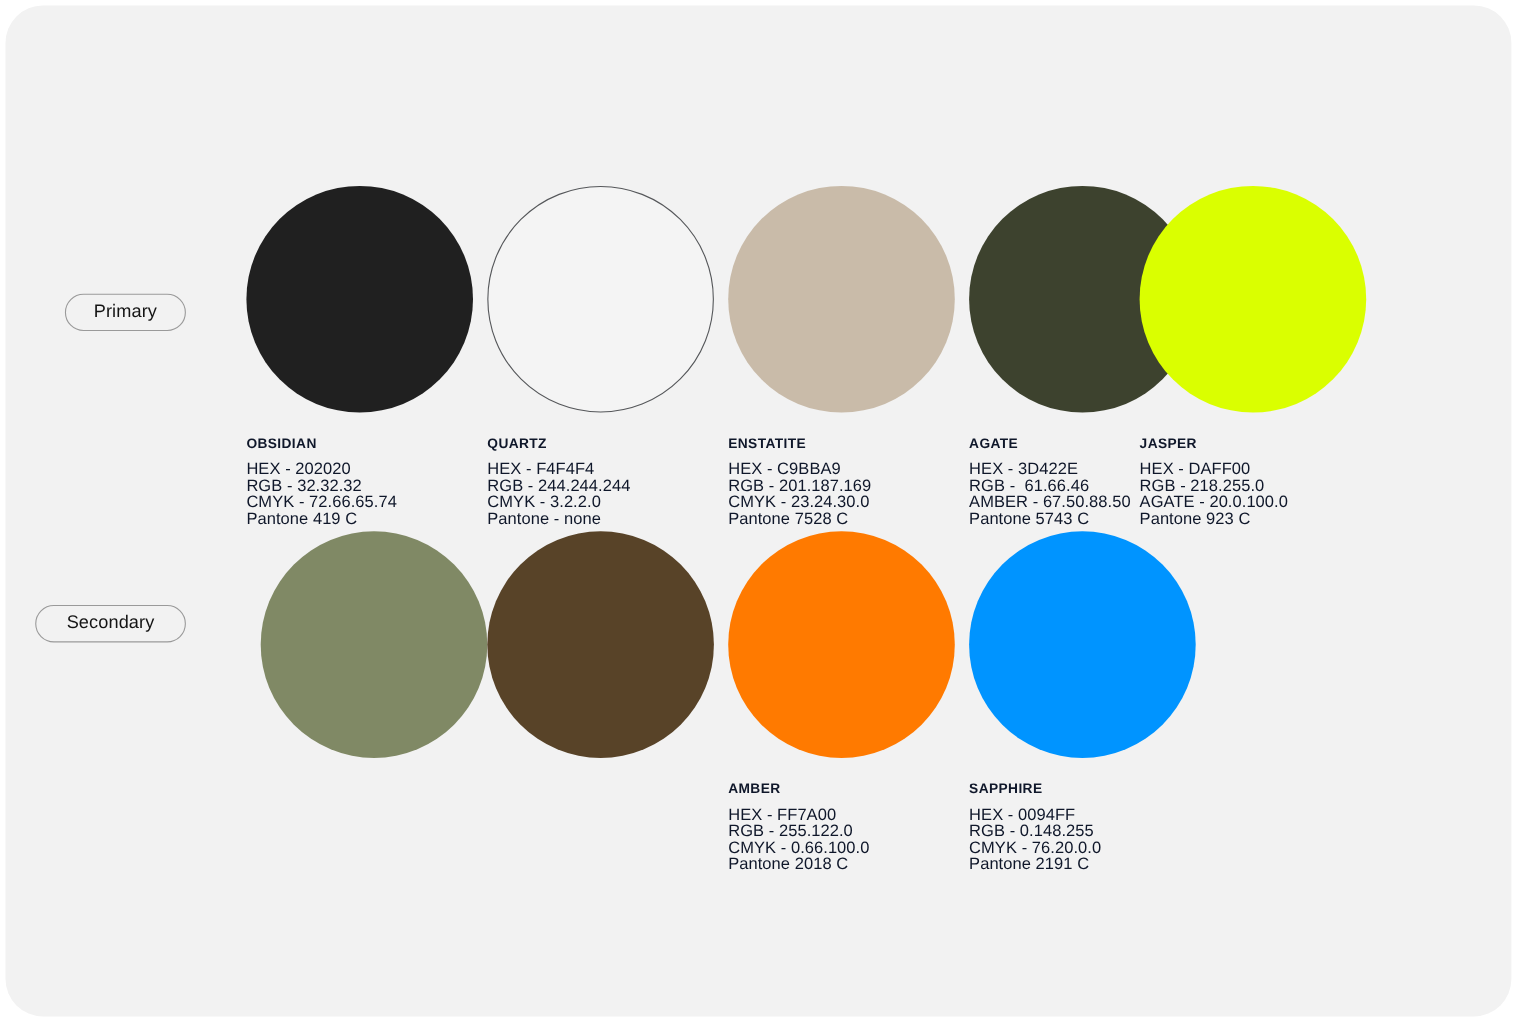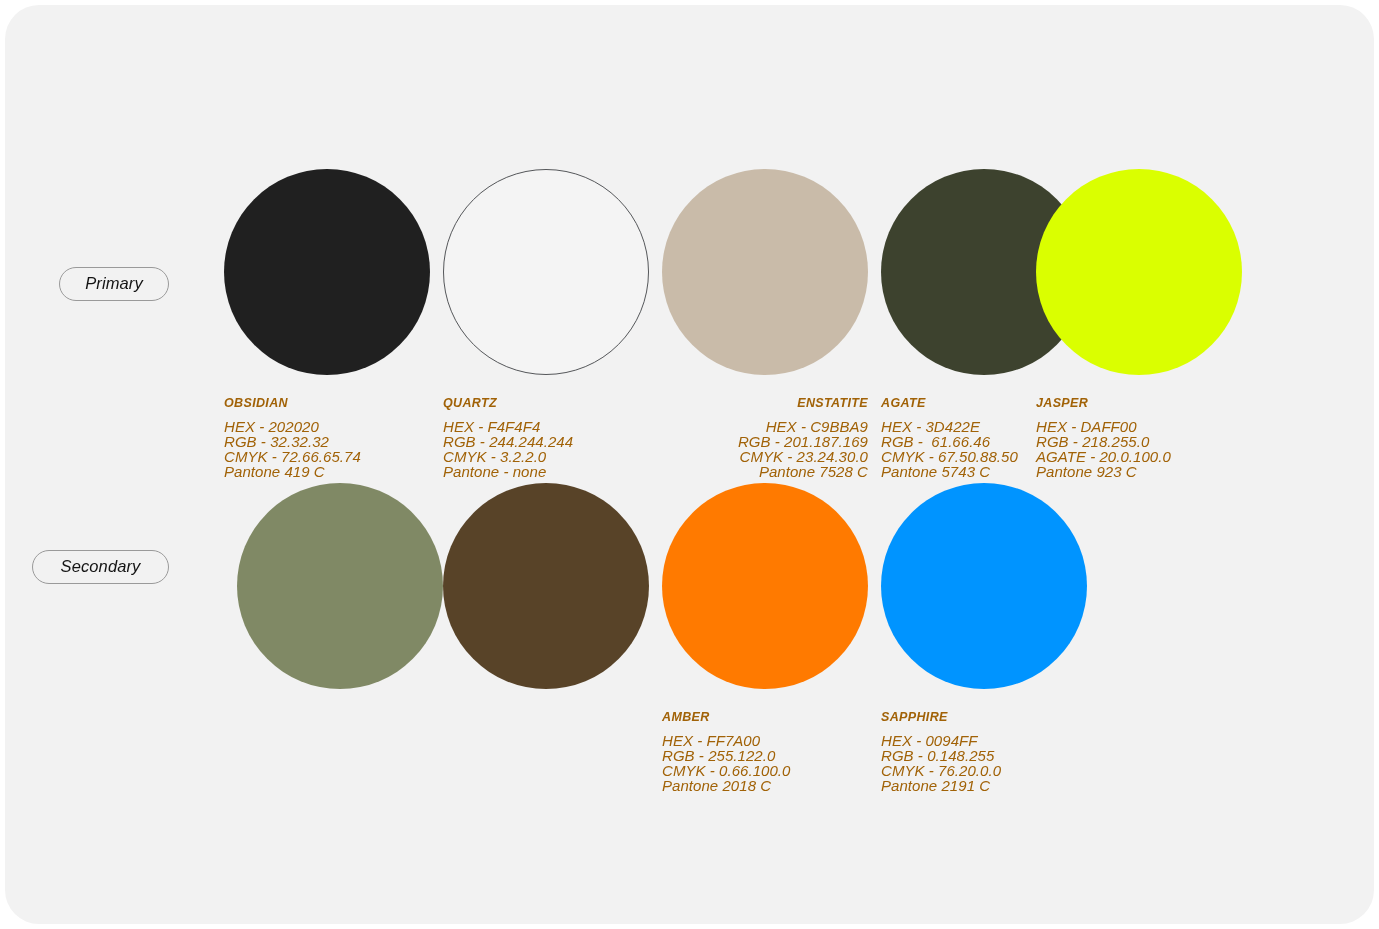--- a/index.html
+++ b/index.html
@@ -14,21 +14,20 @@
   }
 
   #palette-card {
     position: absolute;
     left: 5px;
     top: 5px;
     width: 1369px;
     height: 919px;
     background: #f2f2f2;
     border-radius: 34px;
-    font-style: italic;
   }
 
   
   .group-pill {
     position: absolute;
     display: flex;
     align-items: center;
     justify-content: center;
     height: 34px;
     border: 1px solid #9a9a9a;
@@ -57,21 +56,21 @@
     border-radius: 50%;
   }
   .swatch-circle.outlined {
     border: 1px solid #55575a;
     width: 206px;
     height: 206px;
   }
 
   .swatch-info {
     margin-top: 22px;
-    color: #a16207;
+    color: #0f172a;
   }
   .swatch-name {
     font-size: 12.5px;
     font-weight: bold;
     letter-spacing: 0.35px;
     line-height: 1;
     margin-bottom: 9px;
   }
   .swatch-spec {
     font-size: 15px;
@@ -107,37 +106,37 @@
       <div class="swatch" style="left: 438px; top: 164px;">
         <div class="swatch-circle outlined" style="background: rgb(244, 244, 244);"></div>
         <div class="swatch-info">
           <div class="swatch-name">QUARTZ</div>
           <div class="swatch-spec">HEX - F4F4F4</div>
           <div class="swatch-spec">RGB - 244.244.244</div>
           <div class="swatch-spec">CMYK - 3.2.2.0</div>
           <div class="swatch-spec">Pantone - none</div>
         </div>
       </div>
-      <div class="swatch" style="left: 657px; top: 164px; text-align: right;">
+      <div class="swatch" style="left: 657px; top: 164px;">
         <div class="swatch-circle" style="background: rgb(201, 187, 169);"></div>
         <div class="swatch-info">
           <div class="swatch-name">ENSTATITE</div>
           <div class="swatch-spec">HEX - C9BBA9</div>
           <div class="swatch-spec">RGB - 201.187.169</div>
           <div class="swatch-spec">CMYK - 23.24.30.0</div>
           <div class="swatch-spec">Pantone 7528 C</div>
         </div>
       </div>
       <div class="swatch" style="left: 876px; top: 164px;">
         <div class="swatch-circle" style="background: rgb(61, 66, 46);"></div>
         <div class="swatch-info">
           <div class="swatch-name">AGATE</div>
           <div class="swatch-spec">HEX - 3D422E</div>
           <div class="swatch-spec">RGB -  61.66.46</div>
-          <div class="swatch-spec">CMYK - 67.50.88.50</div>
+          <div class="swatch-spec">AMBER - 67.50.88.50</div>
           <div class="swatch-spec">Pantone 5743 C</div>
         </div>
       </div>
       <div class="swatch" style="left: 1031px; top: 164px;">
         <div class="swatch-circle" style="background: rgb(218, 255, 0);"></div>
         <div class="swatch-info">
           <div class="swatch-name">JASPER</div>
           <div class="swatch-spec">HEX - DAFF00</div>
           <div class="swatch-spec">RGB - 218.255.0</div>
           <div class="swatch-spec">AGATE - 20.0.100.0</div>

